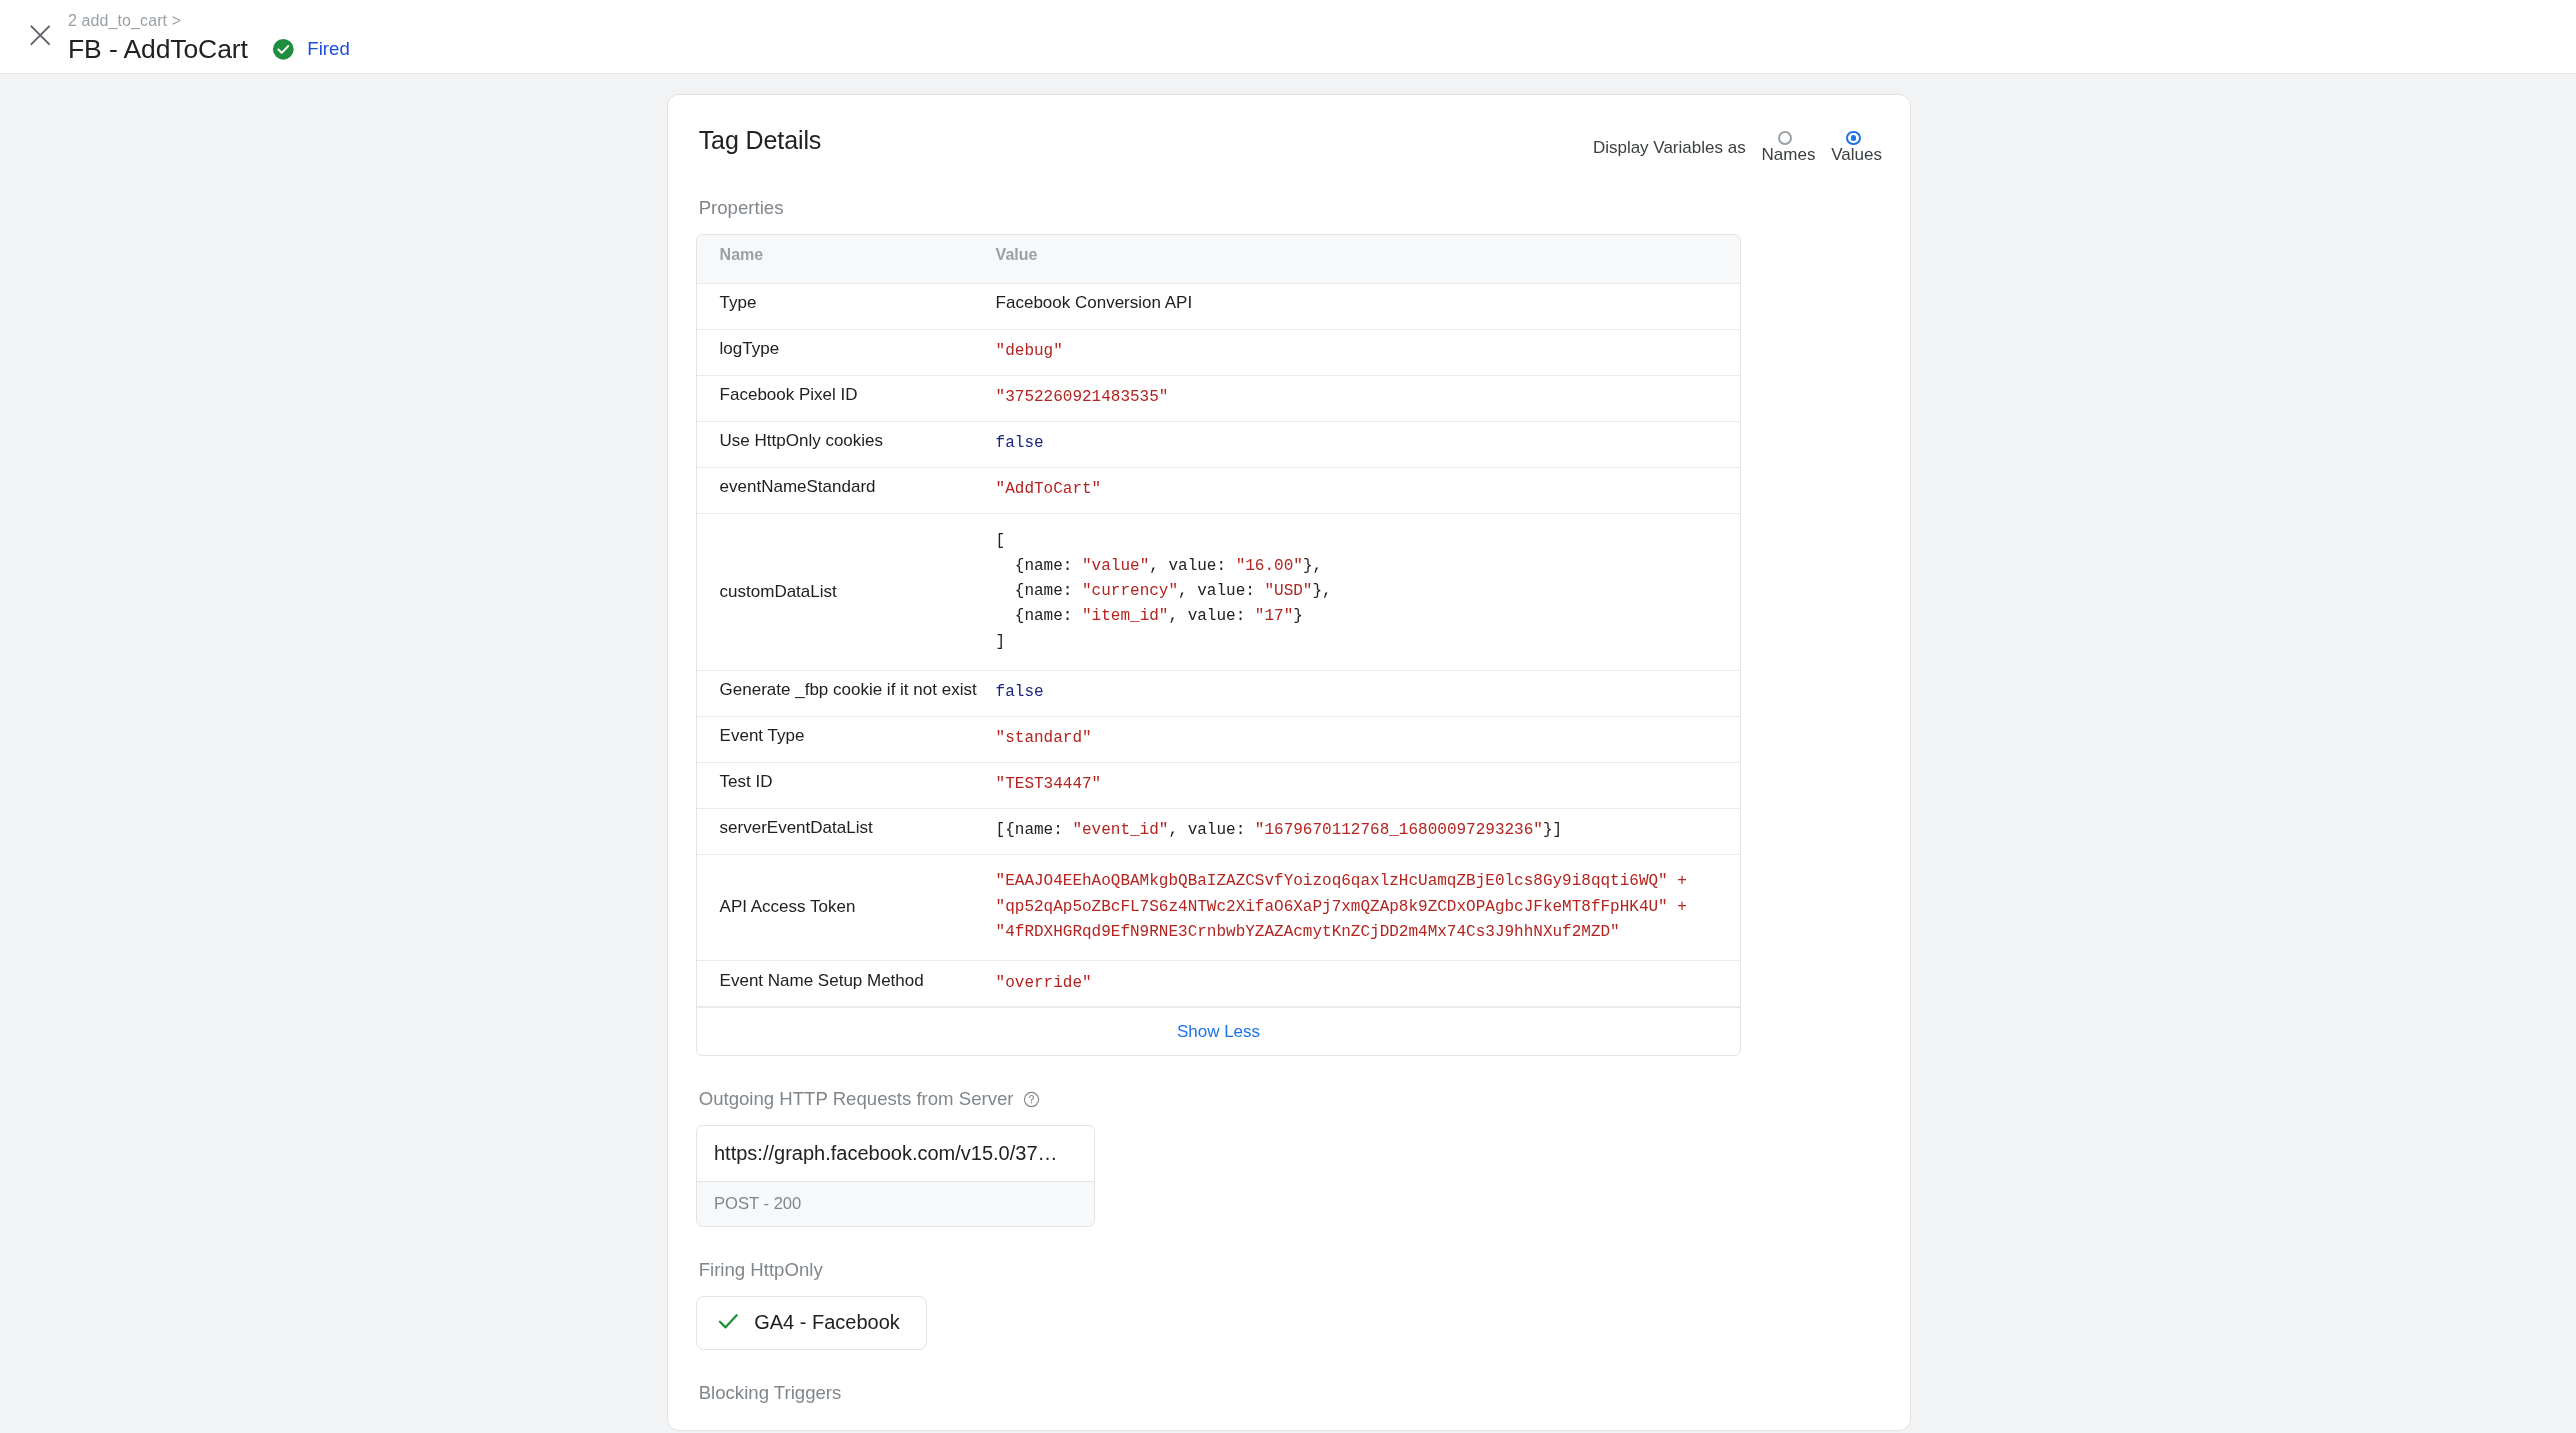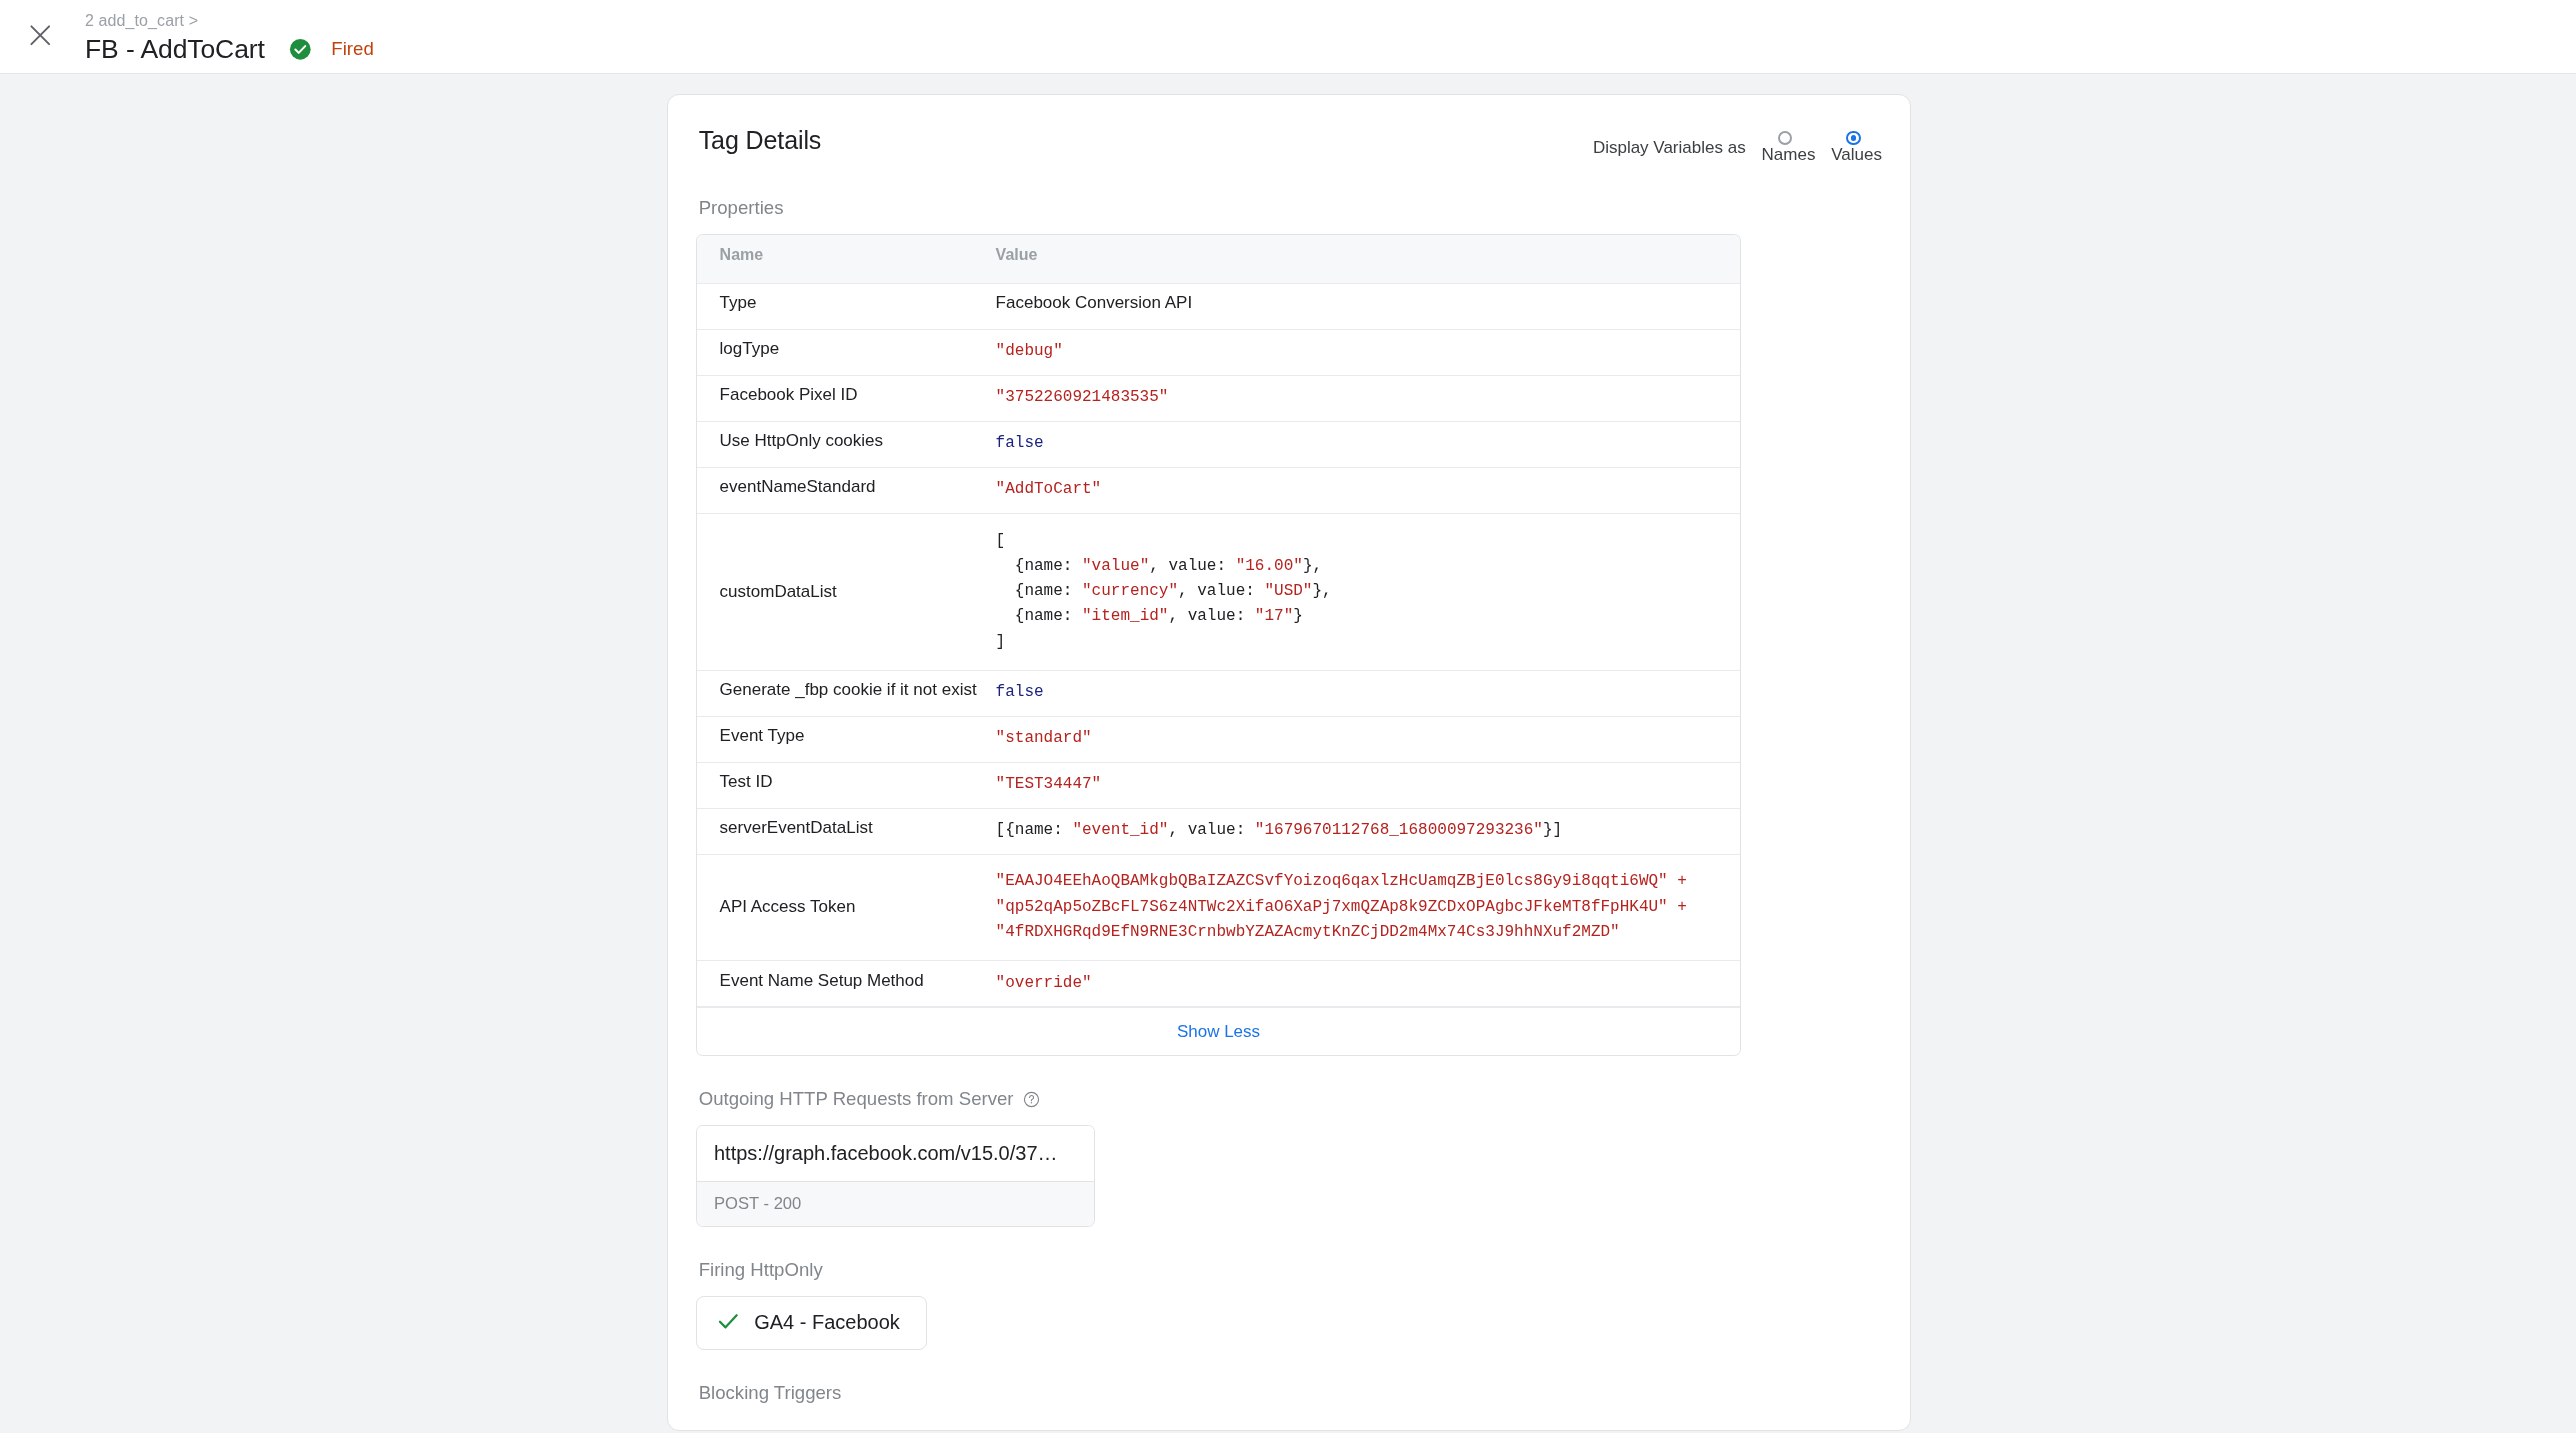--- a/index.html
+++ b/index.html
@@ -21,21 +21,21 @@
   .close-btn {
     position: absolute;
     left: 21px; top: 17px;
     width: 38px; height: 38px;
     display: flex; align-items: center; justify-content: center;
     cursor: pointer;
   }
   .close-btn svg { width: 26.5px; height: 26.5px; }
   .title-block {
     position: absolute;
-    left: 85px; top: 10.6px;
+    left: 68px; top: 10.6px;
   }
   .breadcrumb {
     font-size: 16px;
     color: #9aa0a6;
     line-height: 1.2;
     letter-spacing: 0.1px;
   }
   .title-row {
     display: flex;
     align-items: center;
@@ -47,22 +47,22 @@
     letter-spacing: -0.1px;
   }
   .fired-wrap {
     display: flex;
     align-items: center;
     margin-left: 24px;
   }
   .check-circle { width: 22.6px; height: 22.6px; display:block; }
   .fired-label {
     font-size: 18.6px;
-    color: #c2410c;
-    margin-left: 20px;
+    color: #1d4ed8;
+    margin-left: 13px;
   }
 
   
   .page {
     background: #f1f3f4;
     height: 1359px;
     padding-top: 0;
     position: relative;
   }
 

